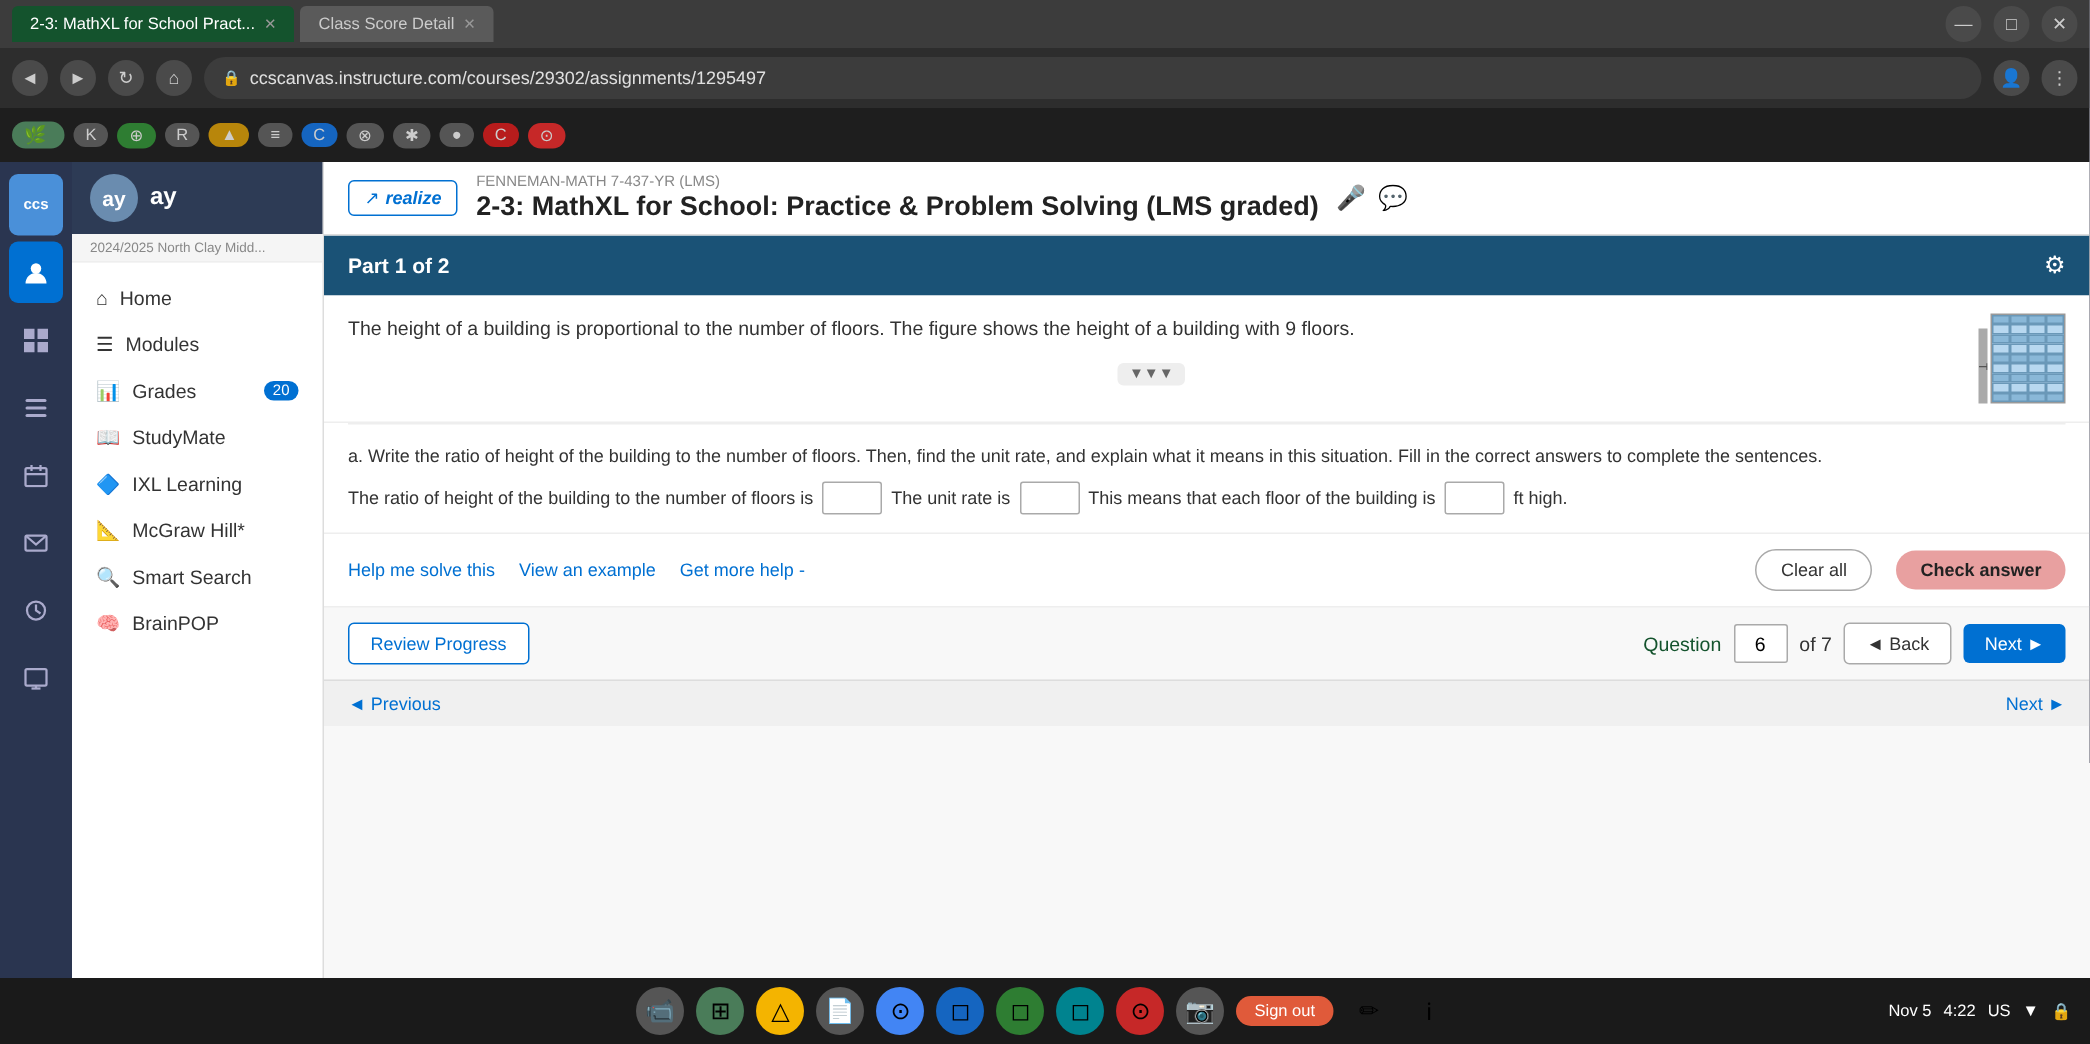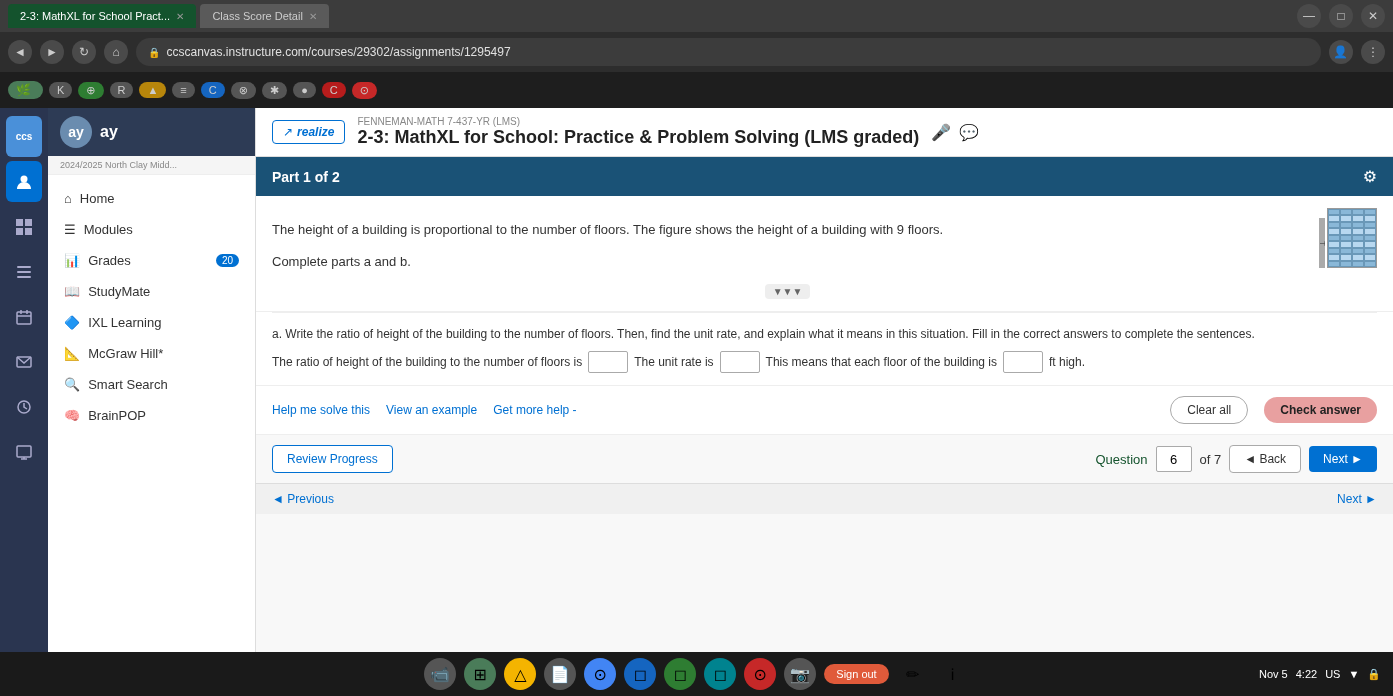--- a/index.html
+++ b/index.html
@@ -101,21 +101,21 @@
       background: #333;
       cursor: pointer;
     }
     .bookmark-label {
       font-size: 11px;
       color: #ccc;
     }
 
     
     .sidebar {
-      width: 208px;
+      width: 168px;
       background: #fff;
       border-right: 1px solid #ddd;
       display: flex;
       flex-direction: column;
     }
     .sidebar-top {
       background: #2d3b55;
       padding: 8px 12px;
       display: flex;
       align-items: center;
@@ -249,21 +249,20 @@
       gap: 16px;
       border-bottom: 1px solid #eee;
     }
     .question-text-area {
       flex: 1;
     }
     .question-text {
       font-size: 13px;
       color: #333;
       line-height: 1.5;
-      margin-top: 12px;
     }
     .question-divider {
       height: 1px;
       background: #eee;
       margin: 0 16px;
     }
     .part-a-section {
       padding: 12px 16px;
     }
     .part-a-label {
@@ -687,21 +686,20 @@
 
       <div class="part-header">
         <span>Part 1 of 2</span>
         <button class="gear-icon-btn">⚙</button>
       </div>
 
       <div class="question-section">
         <div class="question-top">
           <div class="question-text-area">
             <p class="question-text">The height of a building is proportional to the number of floors. The figure shows the height of a building with 9 floors.</p>
-            <p class="question-text">Complete parts a and b.</p>
 
             <div style="margin-top:10px; text-align:center;">
               <span style="background:#eee; border-radius:4px; padding:2px 8px; font-size:10px; color:#666; cursor:pointer;">▼▼▼</span>
             </div>
           </div>
 
           <div style="display:flex; flex-direction:column; align-items:center; gap:4px;">
             <div style="font-size:10px; color:#666; display:flex; align-items:flex-end; gap:2px;">
               <div style="width:6px; background:#aaa; height:50px; display:flex; align-items:center; justify-content:center;">
                 <span style="writing-mode:vertical-rl; font-size:8px; color:#555;">T</span>

